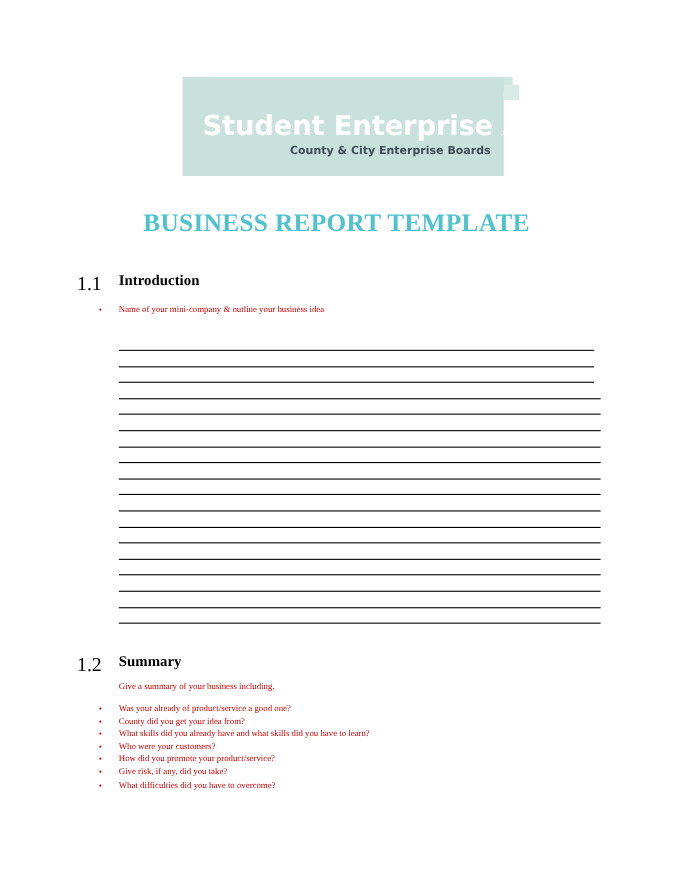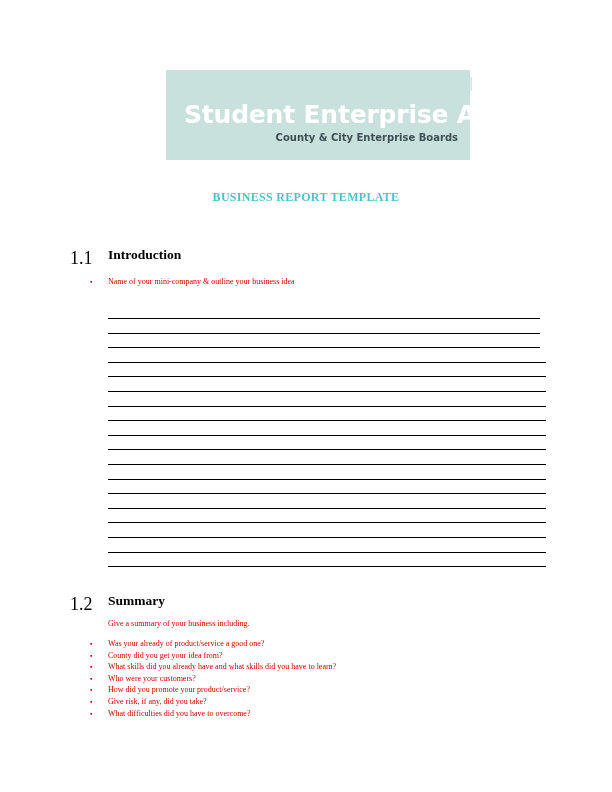--- a/index.html
+++ b/index.html
@@ -40,21 +40,20 @@
     height: 14px;
     background: #d9ebe7;
   }
   .logo-plate {
     position: absolute;
     left: 0;
     top: 0;
     width: 292px;
     height: 90px;
     background: #c9e1dc;
-    padding-left: 12px;
   }
   .logo-title {
     position: absolute;
     left: 18px;
     top: 30px;
     font-family: "DejaVu Sans", sans-serif;
     font-size: 25px;
     font-weight: 600;
     color: #ffffff;
     letter-spacing: -0.2px;
@@ -72,21 +71,21 @@
   }
 
   
   .doc-title {
     position: absolute;
     left: 0;
     top: 190px;
     width: 612px;
     text-align: center;
     font-family: "Liberation Serif", serif;
-    font-size: 12px;
+    font-size: 23px;
     font-weight: bold;
     color: #4ec3cd;
     letter-spacing: 0.3px;
   }
 
   
   .sec-head {
     position: absolute;
     font-family: "Liberation Serif", serif;
     color: #000000;

